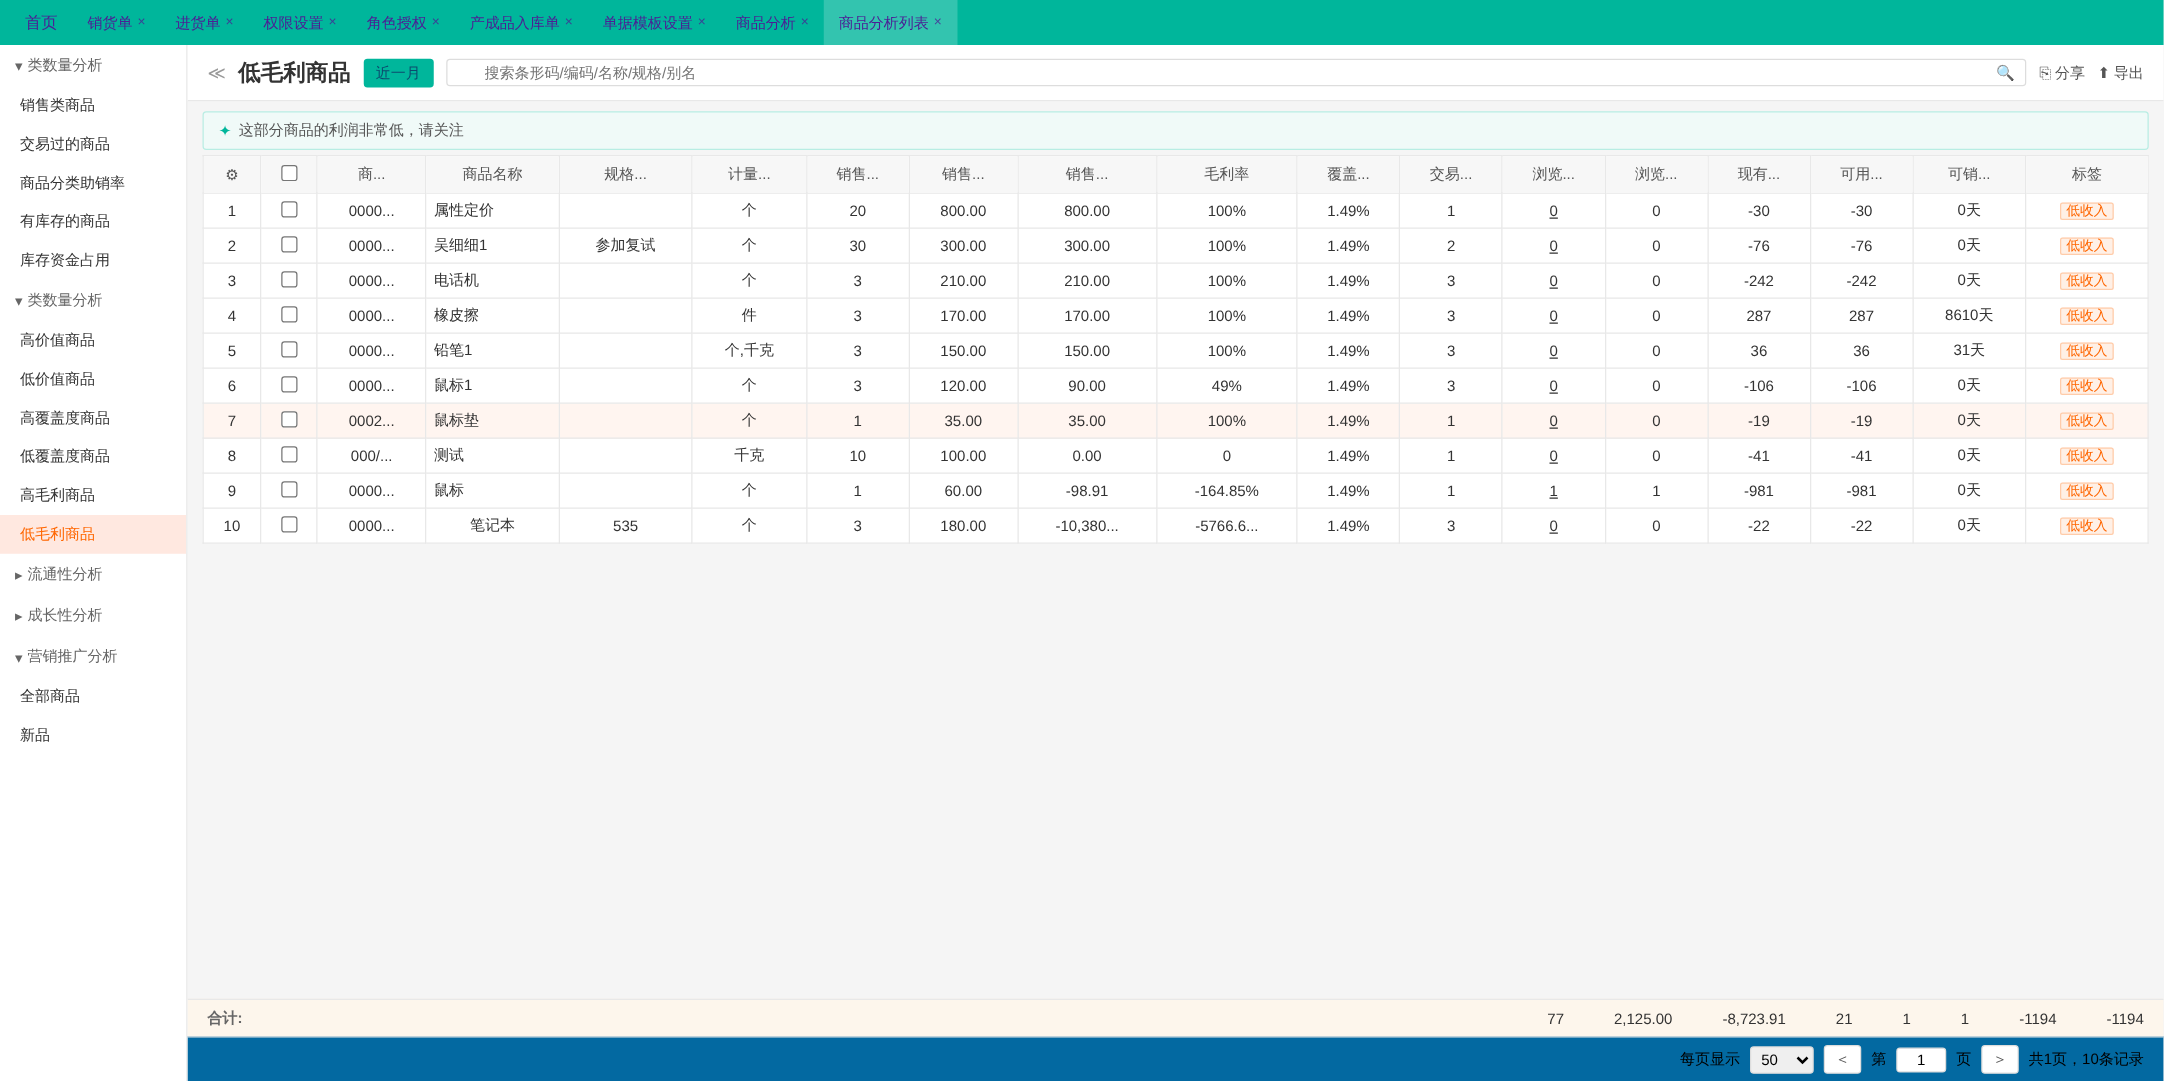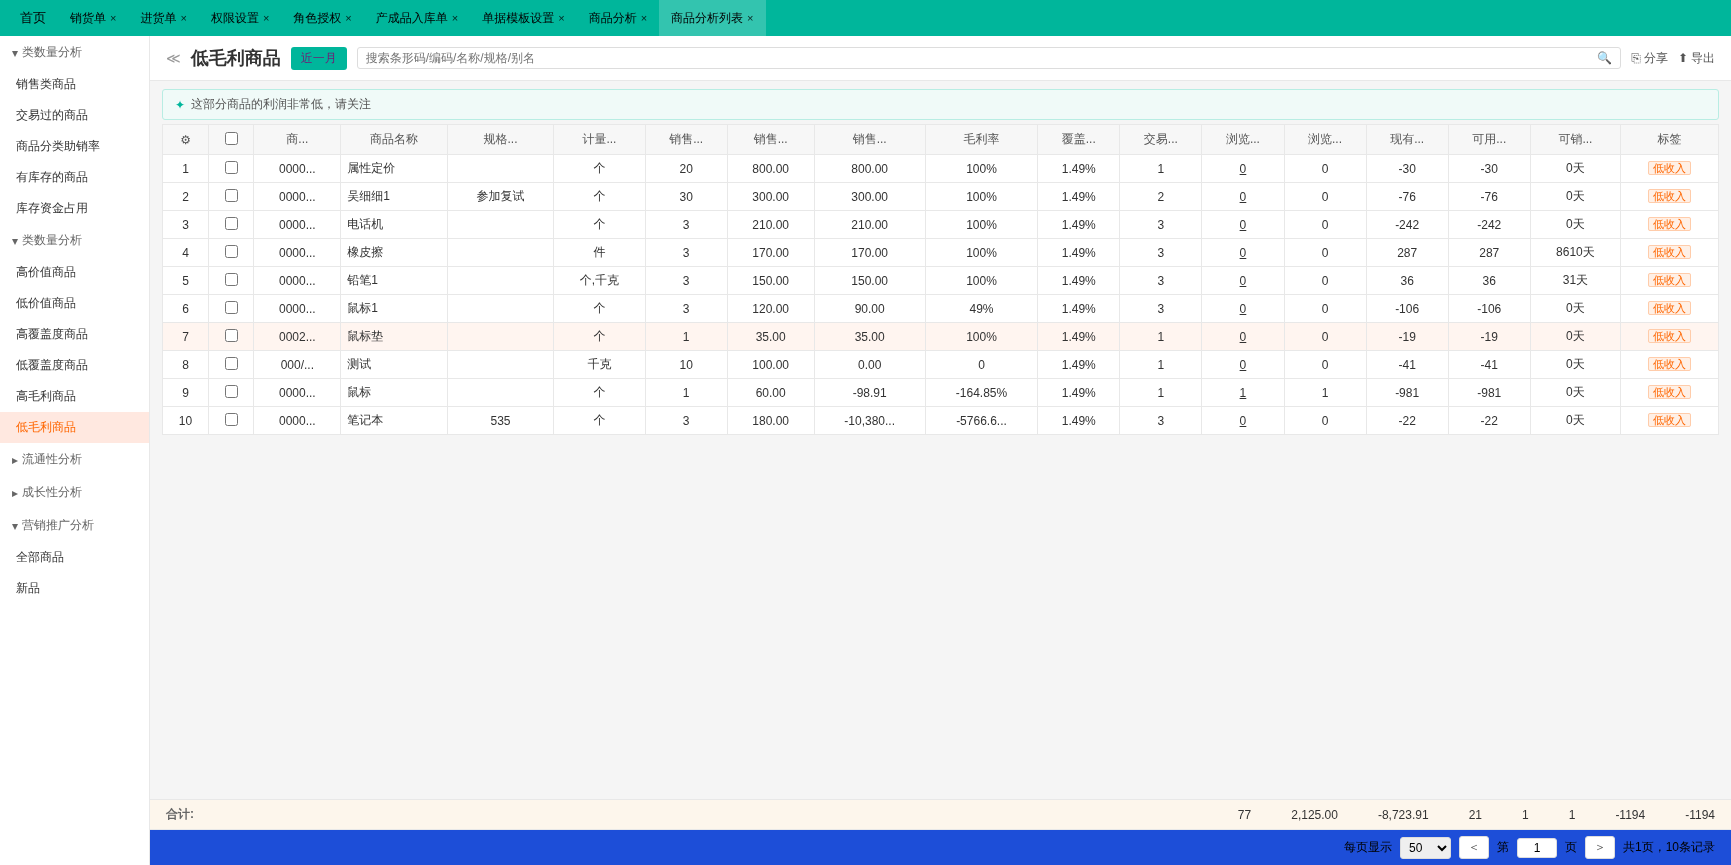--- a/index.html
+++ b/index.html
@@ -7,21 +7,21 @@
 
     
     .top-nav {
       background: #00b69b;
       display: flex;
       align-items: center;
       height: 36px;
       padding: 0 8px;
     }
     .top-nav-item {
-      color: #000000;
+      color: #4c1d95;
       padding: 0 12px;
       height: 36px;
       display: flex;
       align-items: center;
       cursor: pointer;
       white-space: nowrap;
       font-size: 13px;
     }
     .top-nav-item.active { background: rgba(255,255,255,0.2); }
     .top-nav-item .close-x { margin-left: 4px; font-size: 11px; opacity: 0.8; }
@@ -72,21 +72,21 @@
       background: #fff;
       border-bottom: 1px solid #e8e8e8;
     }
     .page-title {
       font-size: 18px;
       font-weight: bold;
       color: #333;
     }
     .filter-btn {
       background: #00b69b;
-      color: #701a75;
+      color: #0c4a6e;
       border: none;
       border-radius: 3px;
       padding: 3px 10px;
       cursor: pointer;
       font-size: 12px;
     }
     .search-box {
       display: flex;
       align-items: center;
       border: 1px solid #ddd;
@@ -94,20 +94,21 @@
       padding: 3px 8px;
       background: #fff;
       flex: 1;
     }
     .search-box input {
       border: none;
       outline: none;
       font-size: 12px;
       color: #15803d;
       width: 100%;
+      margin-left: 22px;
     }
     .right-actions {
       display: flex;
       align-items: center;
       gap: 10px;
       margin-left: auto;
     }
     .action-btn {
       display: flex;
       align-items: center;
@@ -184,21 +185,21 @@
       display: flex;
       align-items: center;
       gap: 20px;
       justify-content: center;
     }
     .footer-label { color: #666; font-weight: bold; }
     .footer-val { color: #333; }
 
     
     .pagination-bar {
-      background: #1d4ed8;
+      background: #0369a1;
       border-top: 1px solid #e8e8e8;
       padding: 6px 16px;
       display: flex;
       align-items: center;
       justify-content: flex-end;
       gap: 8px;
     }
     .page-size-select {
       border: 1px solid #ddd;
       border-radius: 3px;
@@ -544,21 +545,21 @@
     <td>1</td>
     <td>-981</td>
     <td>-981</td>
     <td class="text-orange">0天</td>
     <td><span class="tag-low-income">低收入</span></td>
   </tr>
             <tr>
     <td>10</td>
     <td><input type="checkbox" style=""></td>
     <td>0000...</td>
-    <td style="text-align:left;margin-left:21px;">笔记本</td>
+    <td style="text-align:center;margin-left:21px;">笔记本</td>
     <td>535</td>
     <td>个</td>
     <td>3</td>
     <td>180.00</td>
     <td class="text-orange">-10,380...</td>
     <td class="text-orange">-5766.6...</td>
     <td>1.49%</td>
     <td>3</td>
     <td><span class="underline-link">0</span></td>
     <td>0</td>

